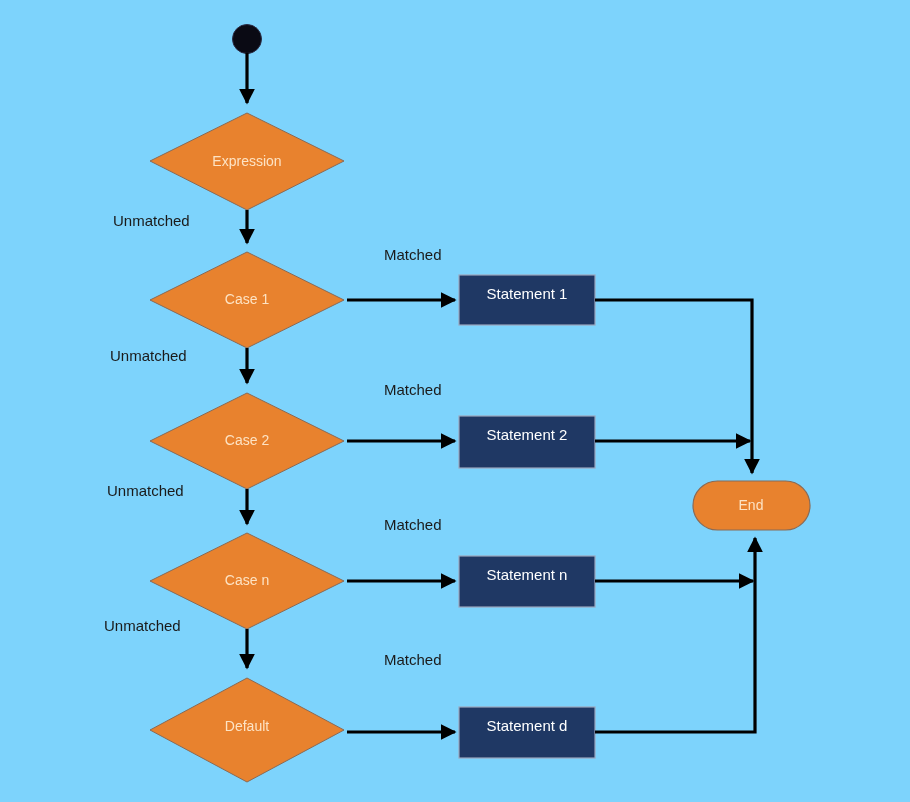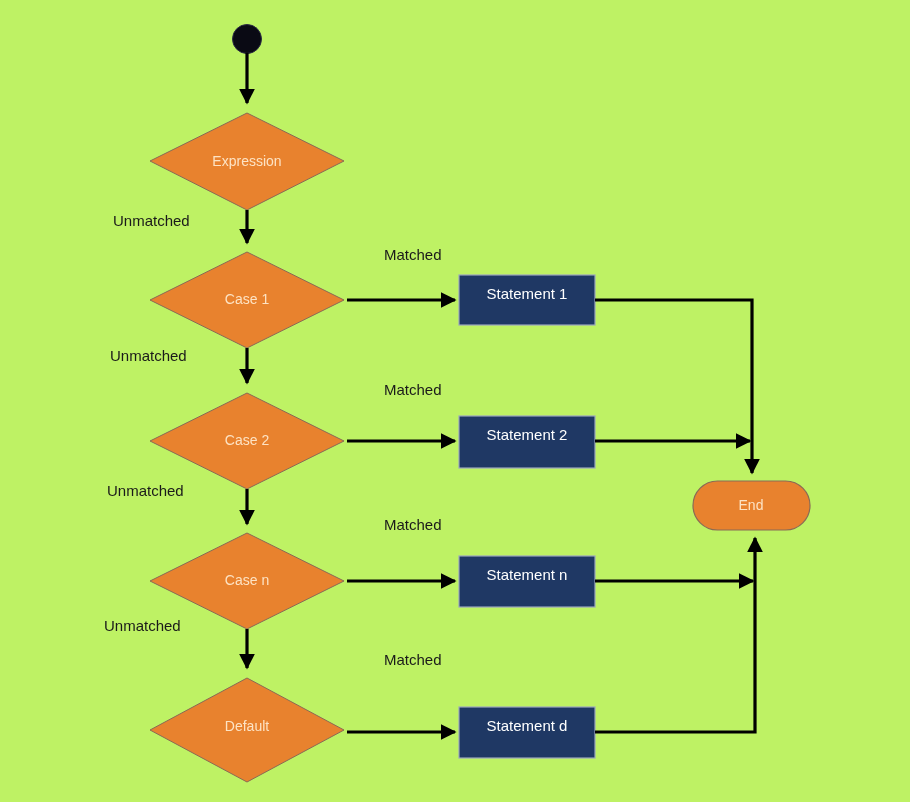--- a/index.html
+++ b/index.html
@@ -10,21 +10,21 @@
   body {
     width: 910px;
     height: 802px;
     font-family: "Liberation Sans", sans-serif;
     overflow: hidden;
   }
   #diagram-root {
     position: relative;
     width: 910px;
     height: 802px;
-    background: #bef264;
+    background: #7dd3fc;
   }
   svg#flow {
     display: block;
     width: 910px;
     height: 802px;
   }
   .node-label {
     font-family: "Liberation Sans", sans-serif;
     font-size: 14px;
     fill: #fde3c4;

